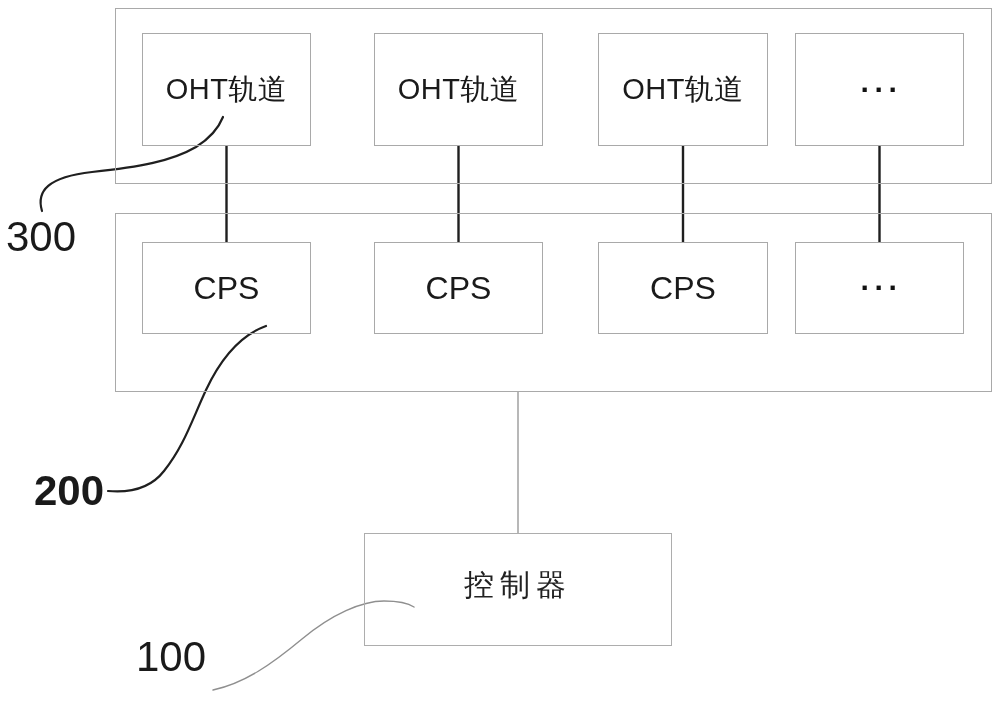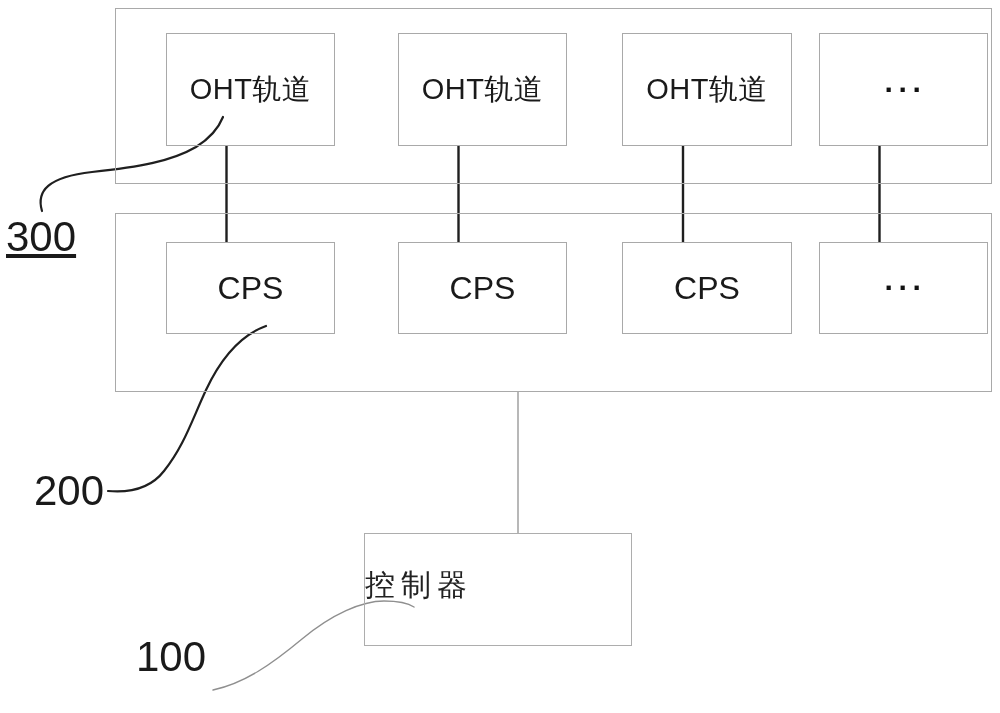--- a/index.html
+++ b/index.html
@@ -20,34 +20,33 @@
   .rect-oht { left: 115px; top: 8px;   width: 877px; height: 176px; }
   .rect-cps { left: 115px; top: 213px; width: 877px; height: 179px; }
   .node-box {
     position: absolute;
     border: 1.4px solid #a9a9a9;
     background: transparent;
     box-sizing: border-box;
     display: flex;
     align-items: center;
     justify-content: center;
-    margin-left: 24px;
   }
   .row-top    { top: 33px;  height: 113px; }
   .row-bottom { top: 242px; height: 92px; }
   .col-1 { left: 142px; width: 169px; }
   .col-2 { left: 374px; width: 169px; }
   .col-3 { left: 598px; width: 170px; }
   .col-4 { left: 795px; width: 169px; }
   .controller-box {
     position: absolute;
-    left: 364px; top: 533px; width: 268px; height: 113px;
+    left: 364px; top: 533px; width: 308px; height: 113px;
     border: 1.4px solid #adadad;
     box-sizing: border-box;
-    display: flex; align-items: center; 
+    display: flex; align-items: center; justify-content: center;
   }
   .oht-label {
     font-size: 29px;
     color: #1a1a1a;
     letter-spacing: 0.5px;
     font-family: "Liberation Sans", "DejaVu Sans", sans-serif;
   }
   .cps-label {
     font-size: 32px;
     color: #1a1a1a;
@@ -67,22 +66,22 @@
     font-family: "Liberation Serif", "DejaVu Serif", serif;
     margin-top: -8px;
   }
   .ref-label {
     position: absolute;
     font-size: 42px;
     color: #1a1a1a;
     line-height: 1;
     font-family: "Liberation Sans", "DejaVu Sans", sans-serif;
   }
-  .ref-300 { left: 6px;   top: 216px; text-decoration: underline; }
-  .ref-200 { left: 34px;  top: 470px; }
+  .ref-300 { left: 6px;   top: 216px; }
+  .ref-200 { left: 34px;  top: 470px; font-weight: bold; }
   .ref-100 { left: 136px; top: 636px; }
   .line-layer {
     position: absolute;
     left: 0; top: 0; width: 1000px; height: 713px;
     pointer-events: none;
   }
 </style>
 </head>
 <body>
 

